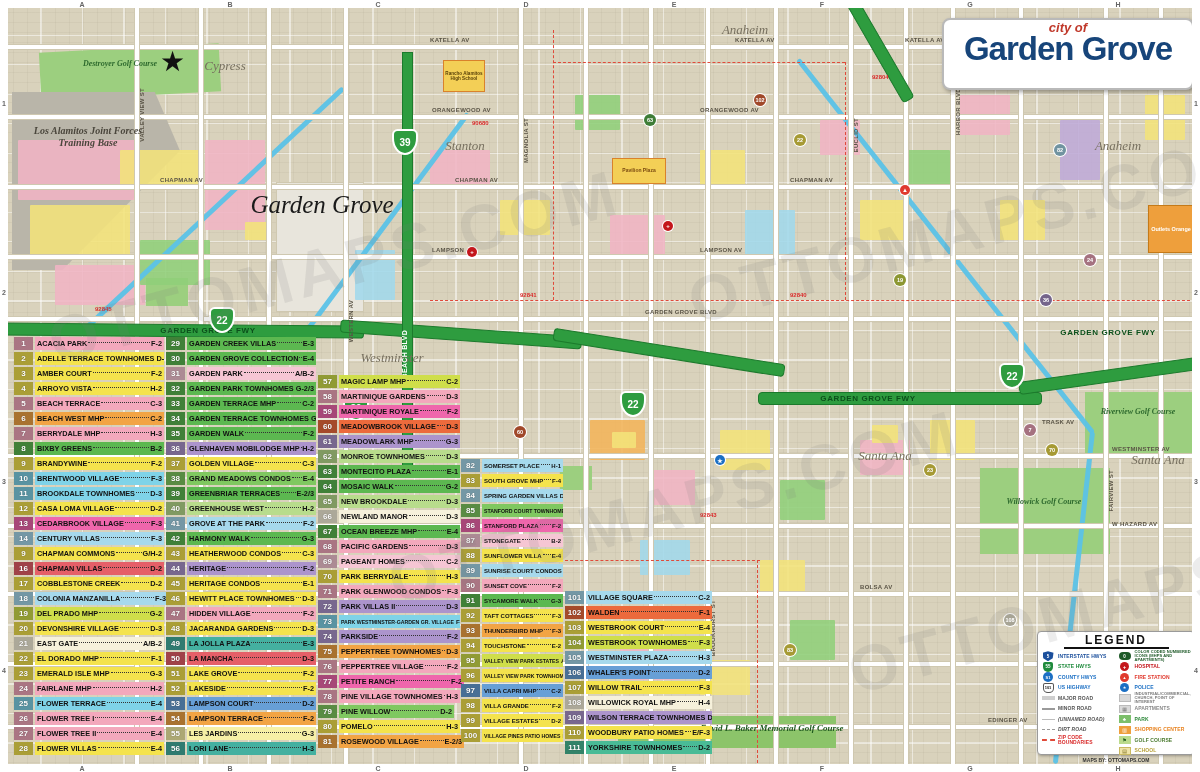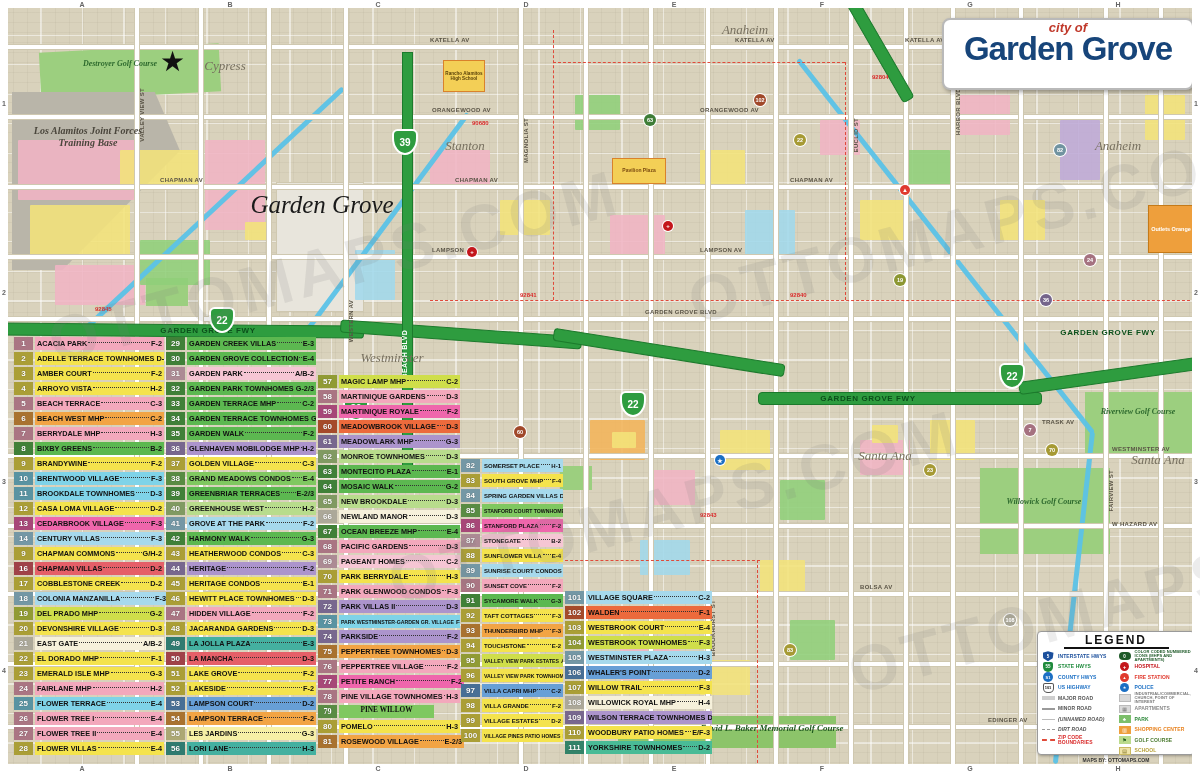--- a/index.html
+++ b/index.html
@@ -886,23 +886,23 @@
           </div>
         </div>
         <div class="lrow" style="top: 315px; left: 0px; width: 142px;">
           <div class="lnum" style="background-color: rgb(243, 168, 188);">78</div>
           <div class="lname" style="background-color: rgb(243, 168, 188); width: 121px; font-size: 7.3px;">
             <div style="white-space: nowrap;">PINE VILLAGE TOWNHOMES</div>
             <div class="leader"></div>
             <div class="lgrid" style="font-size: 7.3px;">H-3</div>
           </div>
         </div>
-        <div class="lrow" style="top: 330px; left: 0px; width: 116px; font-family: Liberation Serif, serif;">
+        <div class="lrow" style="top: 330px; left: 0px; width: 136px;">
           <div class="lnum" style="background-color: rgb(127, 200, 96);">79</div>
-          <div class="lname" style="background-color: rgb(127, 200, 96); width: 121px; font-size: 7.3px; flex-direction: column;">
+          <div class="lname" style="background-color: rgb(127, 200, 96); width: 121px; font-size: 7.3px;">
             <div style="white-space: nowrap;">PINE WILLOW</div>
             <div class="leader"></div>
             <div class="lgrid" style="font-size: 7.3px;">D-2</div>
           </div>
         </div>
         <div class="lrow" style="top: 345px; left: 0px; width: 142px;">
           <div class="lnum" style="background-color: rgb(244, 227, 77);">80</div>
           <div class="lname" style="background-color: rgb(244, 227, 77); width: 121px; font-size: 7.3px;">
             <div style="white-space: nowrap;">POMELO</div>
             <div class="leader"></div>

